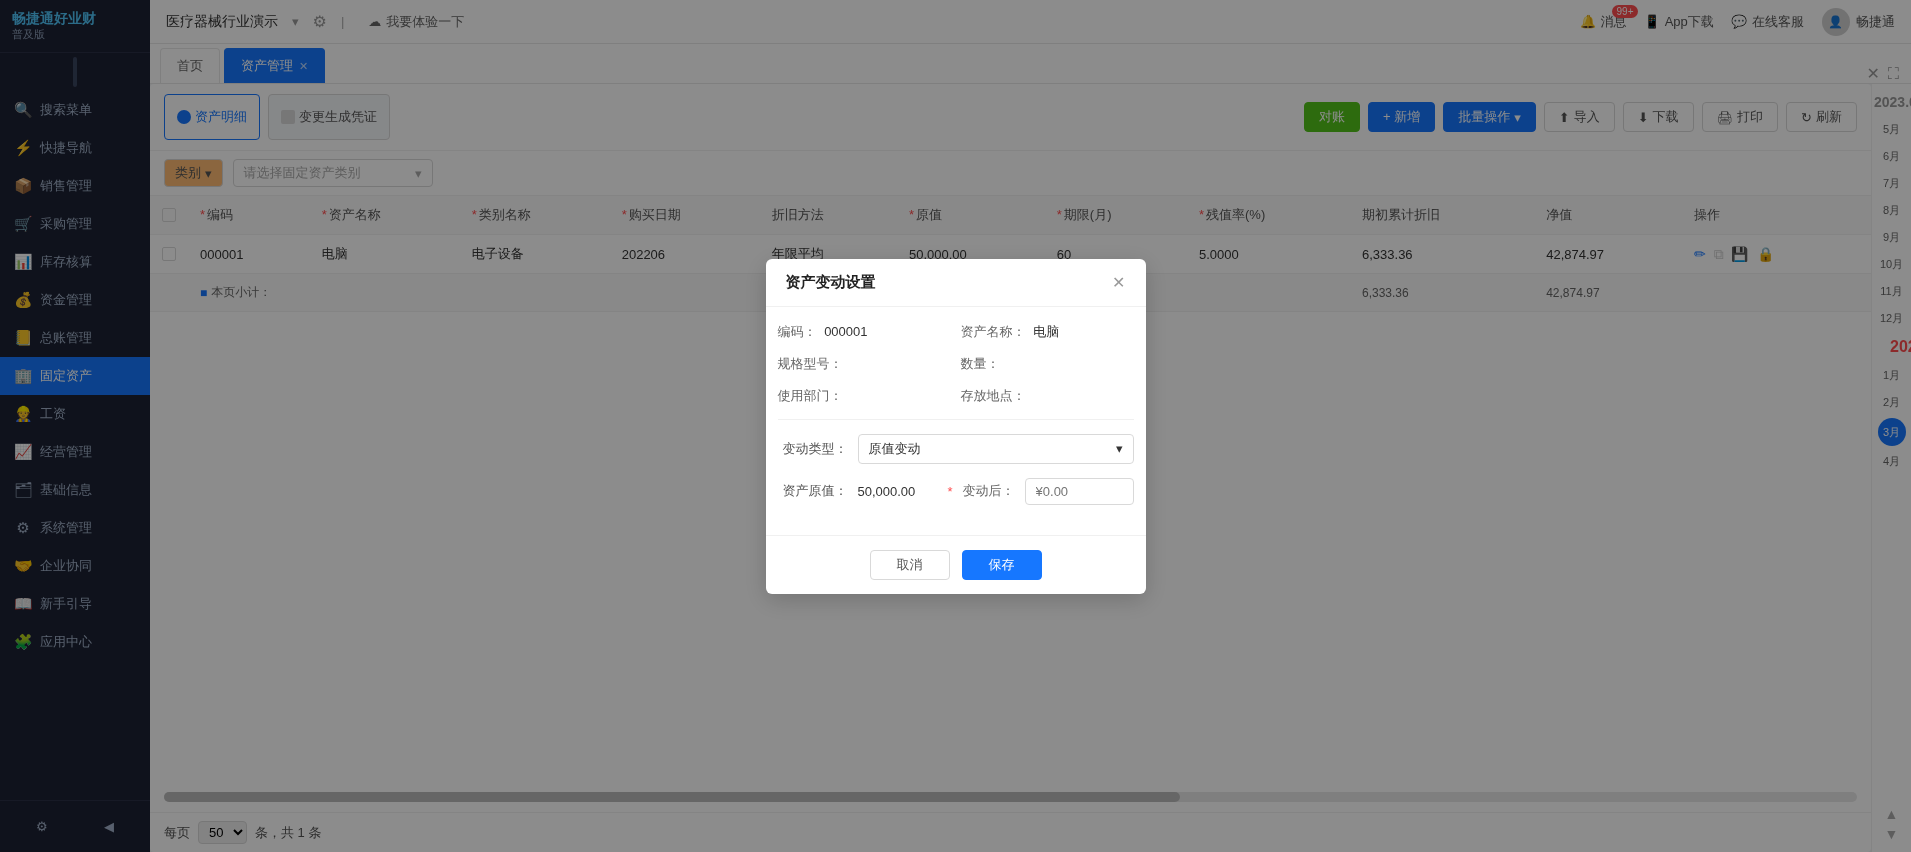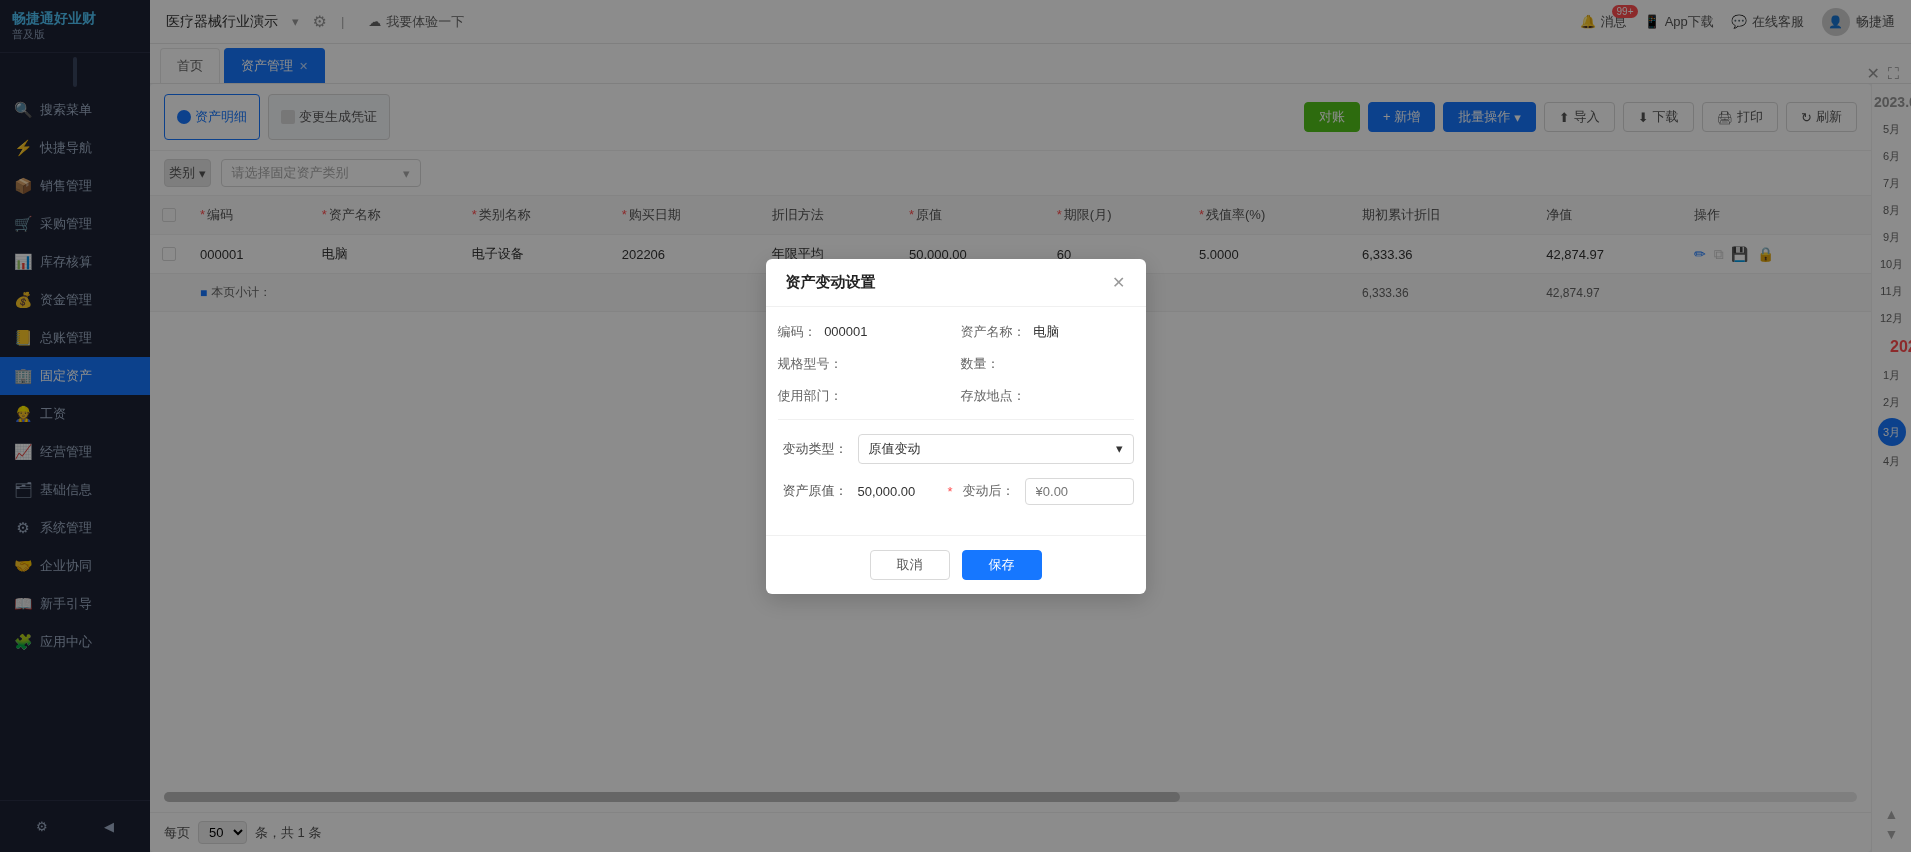--- a/index.html
+++ b/index.html
@@ -53,21 +53,21 @@
     .toolbar-tab { display: flex; align-items: center; gap: 4px; padding: 13px 12px; border: 1px solid #d9d9d9; border-radius: 4px; cursor: pointer; font-size: 13px; color: #555; background: #f5f7fa; }
     .toolbar-tab.active { background: #fff; border-color: #1677ff; color: #1677ff; }
     .toolbar-right { margin-left: auto; display: flex; align-items: center; gap: 8px; }
     .btn { padding: 5px 14px; border-radius: 4px; font-size: 13px; cursor: pointer; border: 1px solid #d9d9d9; background: #fff; color: #555; display: flex; align-items: center; gap: 4px; }
     .btn-primary { background: #1677ff; color: #fff; border-color: #1677ff; }
     .btn-default { background: #fff; color: #555; border-color: #d9d9d9; }
     .btn-success { background: #52c41a; color: #fff; border-color: #52c41a; }
 
     
     .filter-row { display: flex; align-items: center; padding: 8px 14px; border-bottom: 1px solid #f0f0f0; gap: 10px; }
-    .filter-select { display: flex; align-items: center; gap: 4px; padding: 4px 4px; border: 1px solid #d9d9d9; border-radius: 4px; font-size: 13px; color: #555; cursor: pointer; background: #e5e5e5; }
+    .filter-select { display: flex; align-items: center; gap: 4px; padding: 4px 10px; border: 1px solid #d9d9d9; border-radius: 4px; font-size: 13px; color: #555; cursor: pointer; background: #fdba74; }
     .filter-input { display: flex; align-items: center; gap: 4px; padding: 4px 10px; border: 1px solid #d9d9d9; border-radius: 4px; font-size: 13px; color: #aaa; cursor: pointer; background: #fff; width: 200px; }
     .filter-input-arrow { color: #aaa; margin-left: auto; }
 
     
     .table-wrapper { flex: 1; overflow: auto; }
     table { width: 100%; border-collapse: collapse; font-size: 13px; }
     thead tr { background: #fafafa; }
     th { padding: 10px 12px; text-align: left; color: #555; font-weight: 500; border-bottom: 1px solid #f0f0f0; white-space: nowrap; }
     th .required { color: #ff4d4f; margin-right: 2px; }
     td { padding: 10px 12px; border-bottom: 1px solid #f0f0f0; color: #333; white-space: nowrap; }

